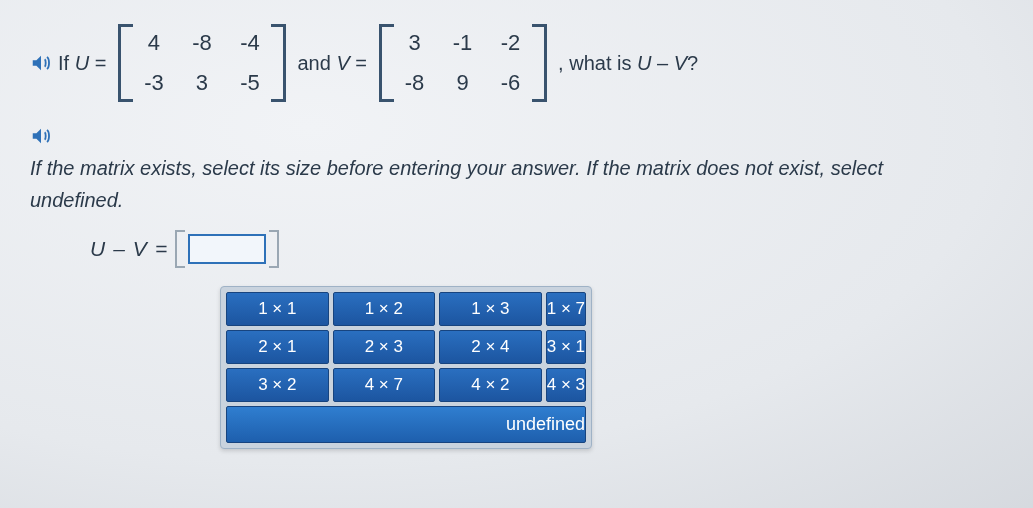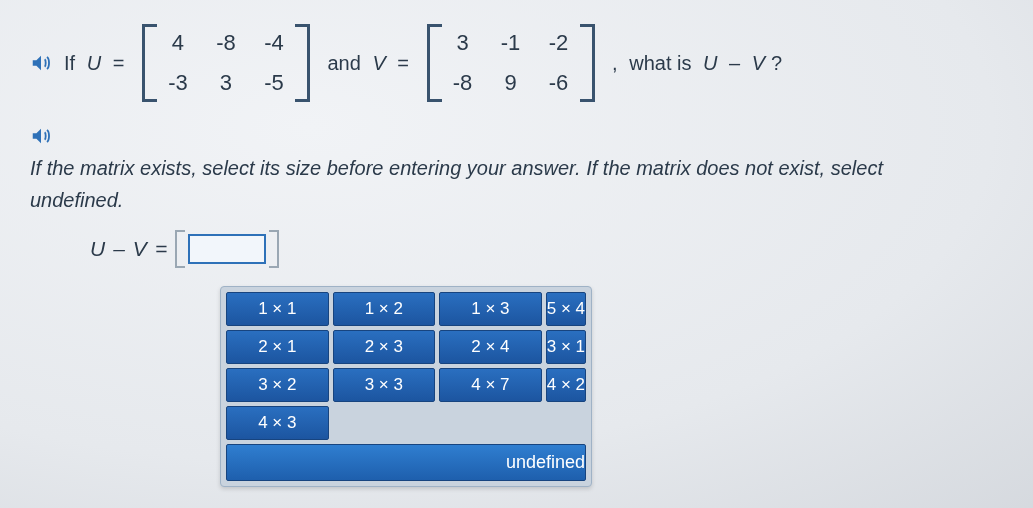--- a/index.html
+++ b/index.html
@@ -11,21 +11,21 @@
     font-family: Verdana, Geneva, sans-serif;
     font-size: 20px;
     color: #2b3a4a;
     background: radial-gradient(ellipse 120% 120% at 30% 25%, #f1f3f6 0%, #e6e9ed 55%, #ced2d8 100%);
     filter: blur(0.3px);
   }
   .row {
     display: flex;
     align-items: center;
     flex-wrap: wrap;
-    gap: 6px;
+    gap: 0;
     margin-bottom: 18px;
   }
   .speaker {
     width: 22px;
     height: 22px;
     margin-right: 6px;
     flex: 0 0 auto;
   }
   .italic { font-style: italic; }
   .matrix {
@@ -200,25 +200,24 @@
     <input class="answer-input" type="text" style="">
     <span class="ab-br right"></span>
   </span>
 </div>
 
 <div class="size-panel">
   <div class="size-grid">
     <button class="size-btn">1 × 1</button>
     <button class="size-btn">1 × 2</button>
     <button class="size-btn">1 × 3</button>
-    <button class="size-btn">5 × 4</button>
+    <button class="size-btn">1 × 7</button>
     <button class="size-btn">2 × 1</button>
     <button class="size-btn">2 × 3</button>
     <button class="size-btn">2 × 4</button>
     <button class="size-btn">3 × 1</button>
     <button class="size-btn">3 × 2</button>
-    <button class="size-btn">3 × 3</button>
     <button class="size-btn">4 × 7</button>
     <button class="size-btn">4 × 2</button>
     <button class="size-btn">4 × 3</button>
     <button class="undef-btn">undefined</button>
   </div>
 </div>
 
 </body></html>

